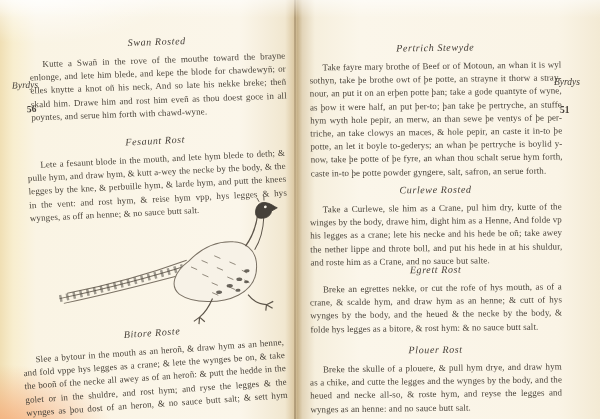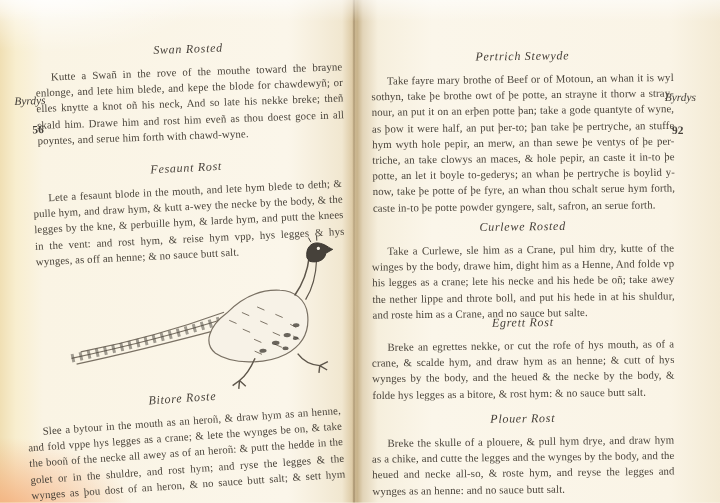--- a/index.html
+++ b/index.html
@@ -148,17 +148,17 @@
     <div class="sec sec-plouer">
       <h3>Plouer Rost</h3>
       <p>Breke the skulle of a plouere, &amp; pull hym drye, and draw hym as a chike, and cutte the legges and the wynges by the body, and the heued and necke all-so, &amp; roste hym, and reyse the legges and wynges as an henne: and no sauce butt salt.</p>
     </div>
   </div>
 
   <span class="margin-note mn-left">Byrdys</span>
   <span class="page-num pn-left">56</span>
 
   <span class="margin-note mn-right">Byrdys</span>
-  <span class="page-num pn-right">92</span>
+  <span class="page-num pn-right">51</span>
 
   <div class="gutter-line"></div>
   <div class="top-vignette"></div>
 </div>
 
 </body></html>

